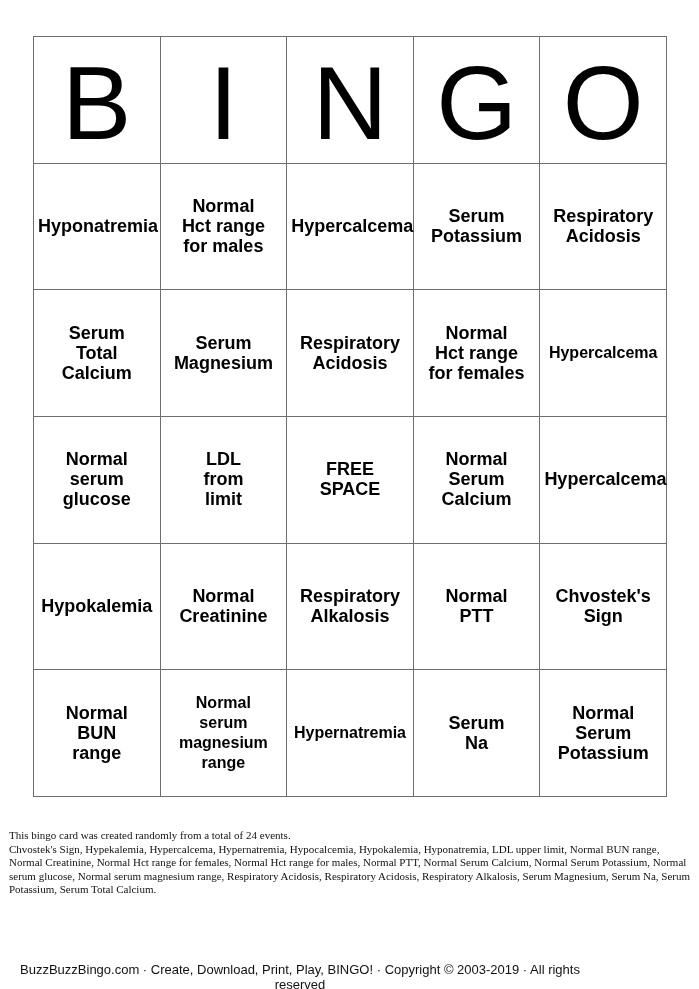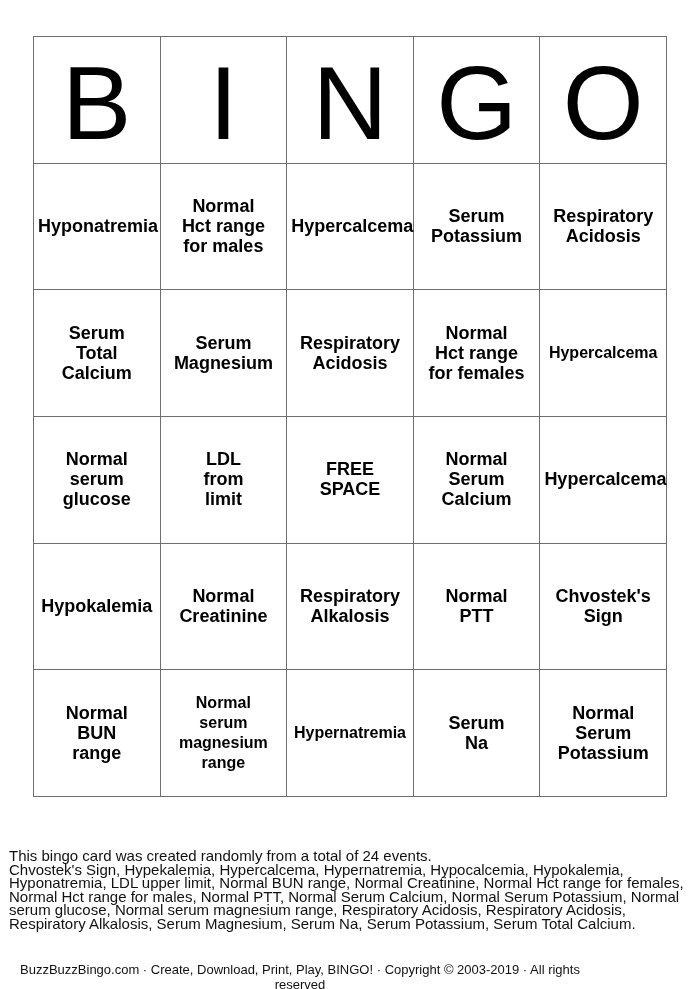--- a/index.html
+++ b/index.html
@@ -48,25 +48,26 @@
     white-space: pre-line;
   }
   .cell-text.small {
     font-size: 16px;
     line-height: 20px;
     text-align: center;
   }
   .info {
     position: absolute;
     left: 9px;
-    top: 849px;
+    top: 829px;
     width: 684px;
-    font-size: 15px;
+    font-size: 11px;
     line-height: 13.5px;
     color: #111111;
+    font-family: Liberation Serif, serif;
   }
   .info p {
     margin: 0;
   }
   .footer {
     position: absolute;
     left: 0;
     top: 962px;
     width: 600px;
     text-align: center;

